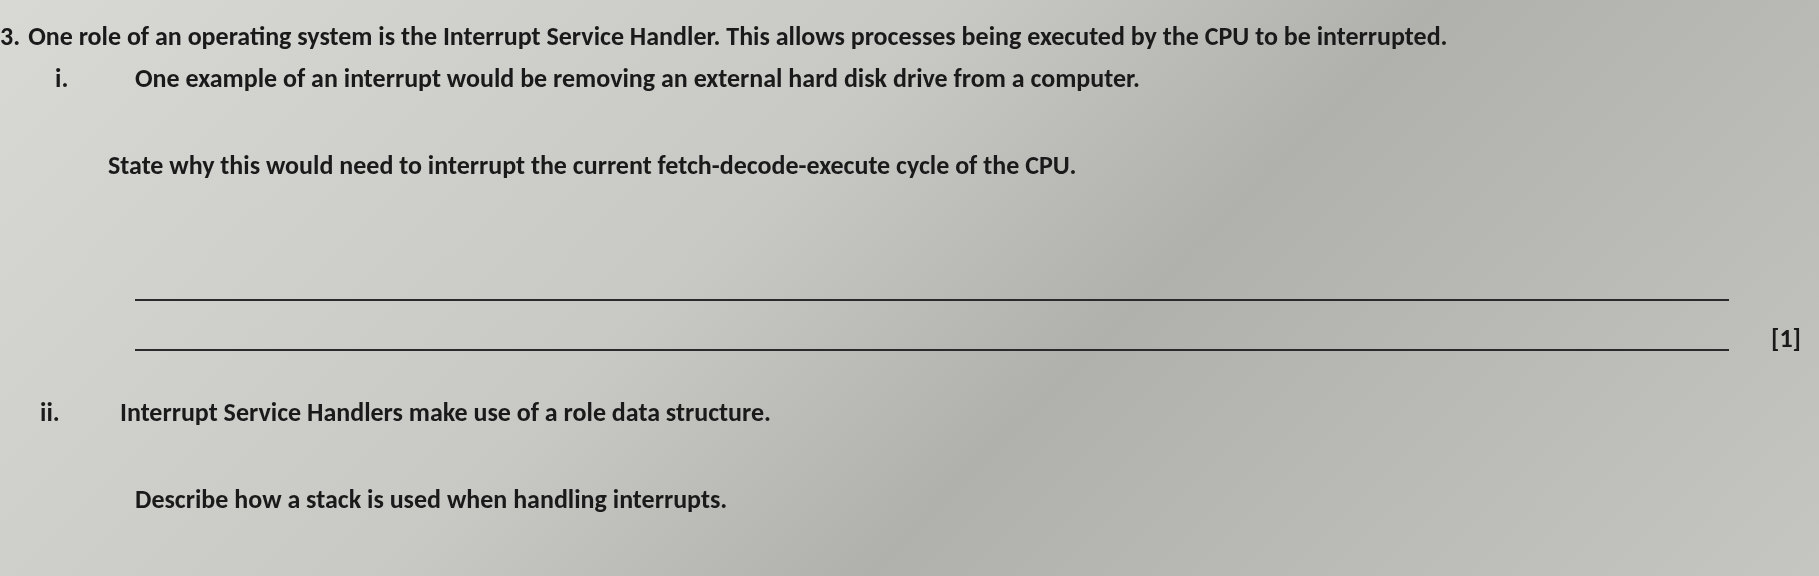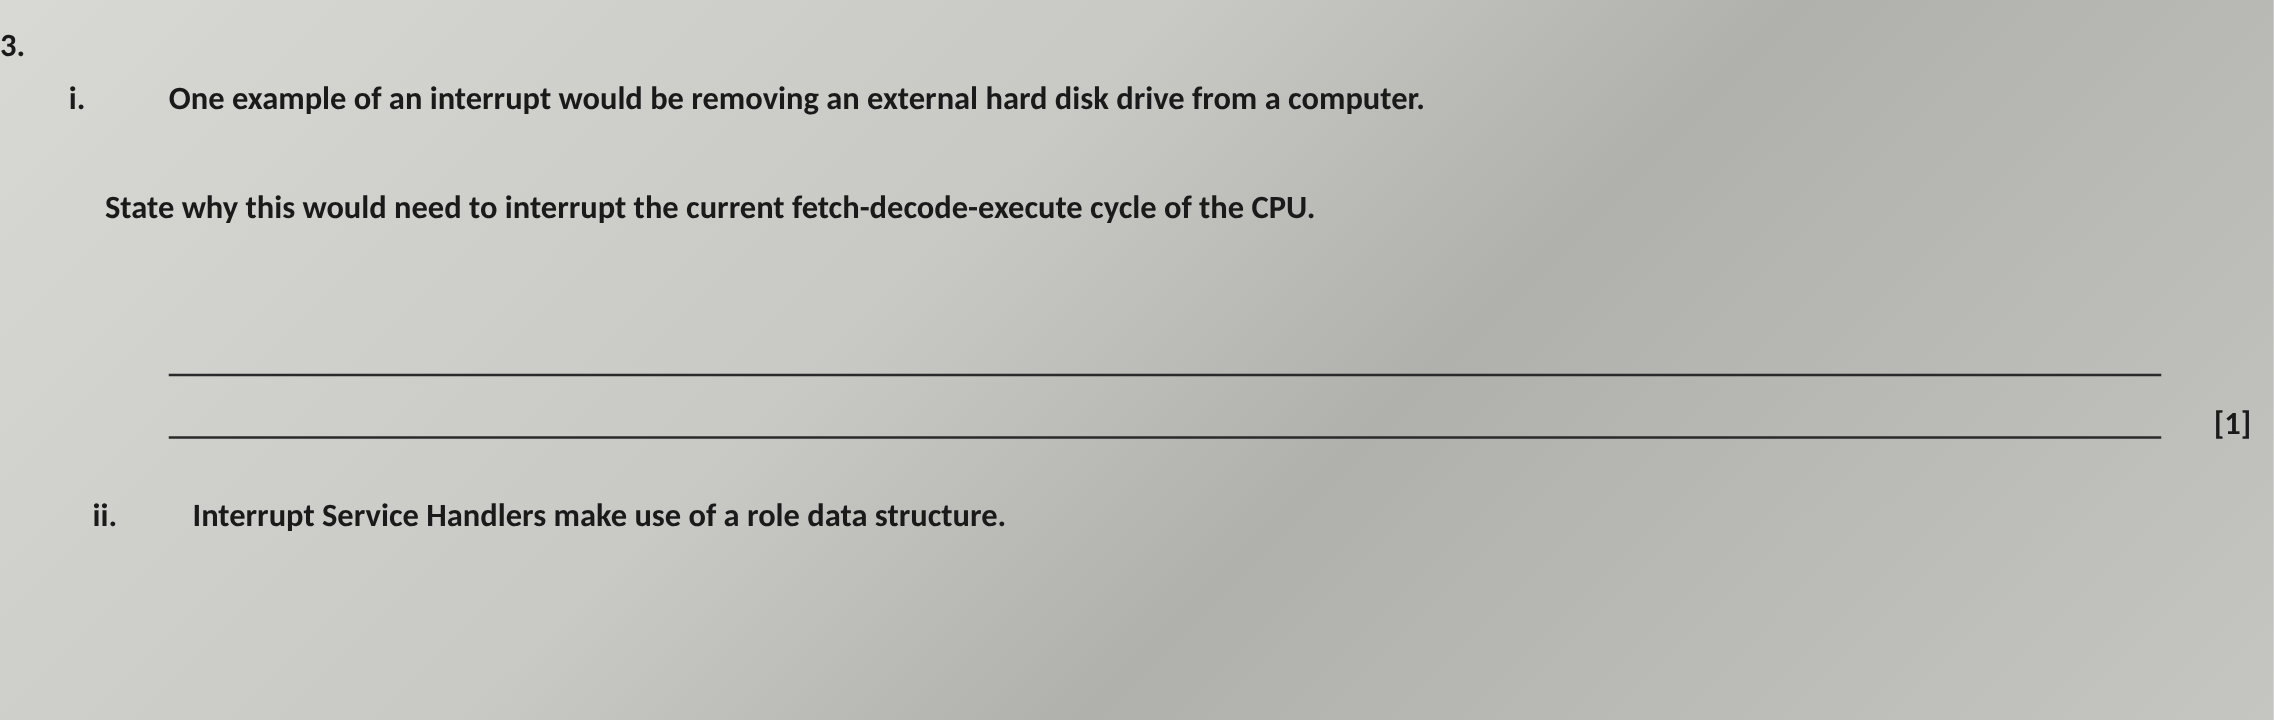--- a/index.html
+++ b/index.html
@@ -37,21 +37,21 @@
     .sub-label {
       width: 80px;
       flex-shrink: 0;
       font-weight: 600;
     }
     .sub-content {
       flex: 1;
       font-weight: 700;
     }
     .instruction {
-      margin-left: 84px;
+      margin-left: 108px;
       margin-top: 55px;
       font-weight: 600;
     }
     .answer-lines {
       margin-left: 135px;
       margin-right: 60px;
       margin-top: 70px;
     }
     .answer-line {
       border-bottom: 2px solid #2a2a2a;
@@ -59,36 +59,37 @@
     }
     .marks {
       position: absolute;
       right: 18px;
       top: 322px;
       font-weight: 700;
       font-size: 26px;
     }
     .sub-item-2 {
       display: flex;
-      margin-left: 74px;
+      margin-left: 40px;
       margin-top: 45px;
     }
     .instruction-2 {
       margin-left: 135px;
       margin-top: 55px;
       font-weight: 600;
     }
   </style>
 </head>
 <body>
 
 <div class="page">
 
   <div class="question-main">
     <span class="question-number">3.</span>
+    <span>One role of an operating system is the Interrupt Service Handler. This allows processes being executed by the CPU to be interrupted.</span>
   </div>
 
   <div class="sub-item">
     <span class="sub-label">i.</span>
     <span class="sub-content">One example of an interrupt would be removing an external hard disk drive from a computer.</span>
   </div>
 
   <div class="instruction">State why this would need to interrupt the current fetch-decode-execute cycle of the CPU.</div>
 
   <div class="answer-lines">
@@ -96,14 +97,15 @@
     <div class="answer-line"></div>
   </div>
 
   <div class="marks">[1]</div>
 
   <div class="sub-item-2">
     <span class="sub-label">ii.</span>
     <span class="sub-content">Interrupt Service Handlers make use of a role data structure.</span>
   </div>
 
+  <div class="instruction-2">Describe how a stack is used when handling interrupts.</div>
 
 </div>
 
 </body></html>

